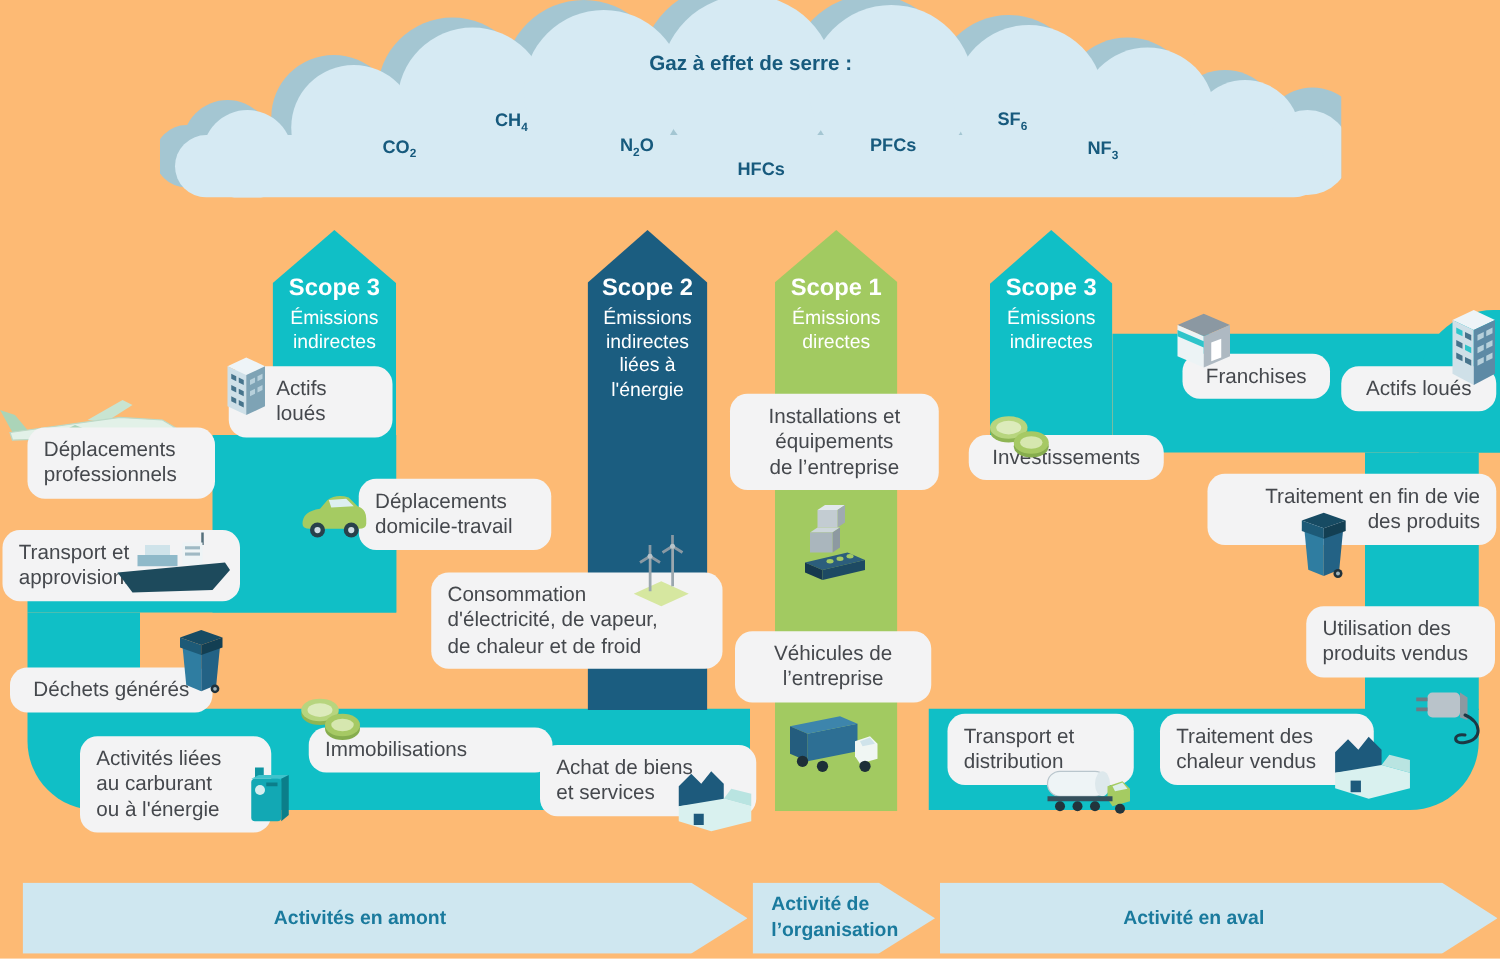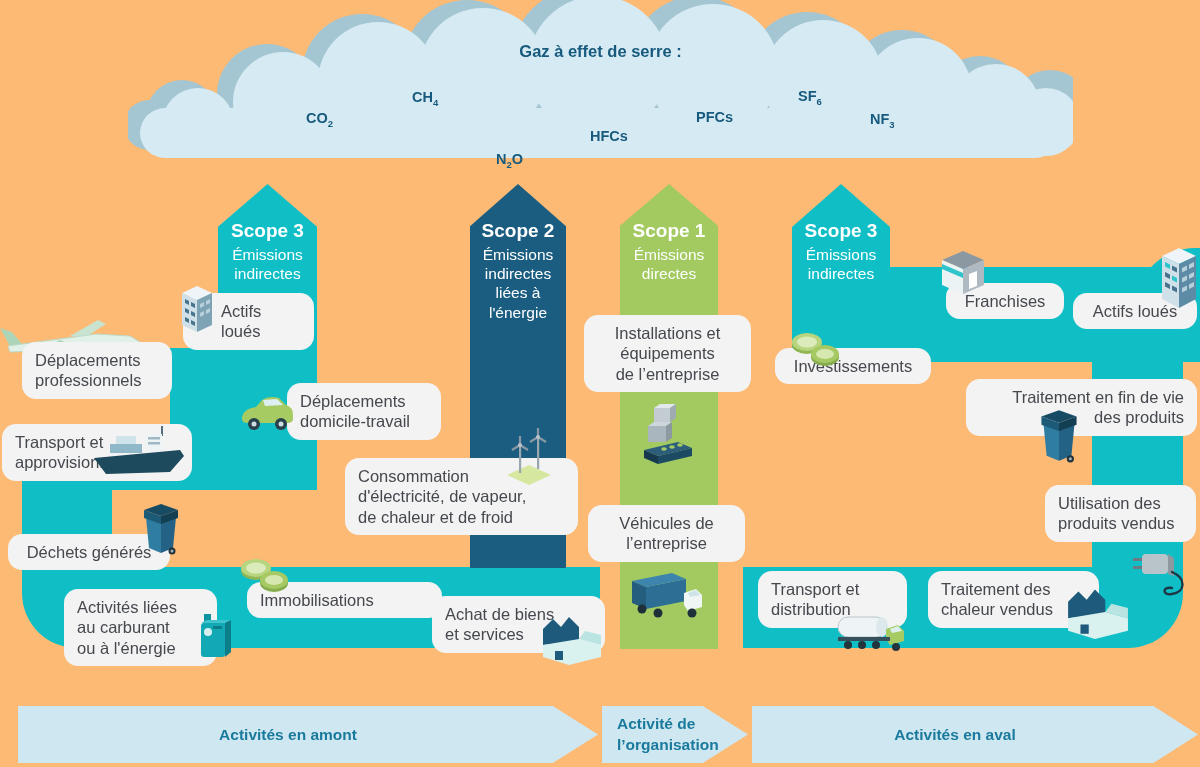--- a/index.html
+++ b/index.html
@@ -7,21 +7,21 @@
     position:relative;width:1200px;height:767px;overflow:hidden;background:#fdba74;
     font-family:"Liberation Sans","DejaVu Sans",sans-serif;
   }
   
   #cloud{position:absolute;left:128px;top:0;width:945px;height:158px;z-index:4;}
   #cloud svg{position:absolute;left:0;top:0;}
   #cloud-title{position:absolute;left:0;top:42px;width:100%;text-align:center;
     font-size:16.5px;font-weight:bold;color:#175a7d;z-index:6;}
   .gas{position:absolute;font-size:14.5px;font-weight:bold;color:#175a7d;z-index:6;white-space:nowrap;}
   .gas sub{font-size:9.5px;}
-  #gas-0{left:178px;top:110px;} #gas-1{left:284px;top:89px;text-align:center;} #gas-2{left:368px;top:109px;margin-top:42px;}
+  #gas-0{left:178px;top:110px;} #gas-1{left:268px;top:89px;text-align:center;} #gas-2{left:368px;top:109px;}
   #gas-3{left:462px;top:88px;margin-top:40px;} #gas-4{left:568px;top:109px;} #gas-5{left:670px;top:88px;}
   #gas-6{left:742px;top:111px;}
   
   .flow{position:absolute;background:#10bfc6;z-index:10;}
   #flow-left-block{left:170px;top:348px;width:147px;height:142px;}
   #flow-left-bar{left:22px;top:440px;width:295px;height:50px;}
   #flow-left-strip{left:22px;top:490px;width:90px;height:78px;}
   #flow-bottom-left{left:22px;top:567px;width:578px;height:81px;border-radius:0 0 0 55px;}
   #flow-right-band{left:890px;top:267px;width:310px;height:95px;}
   #flow-right-bump{left:1135px;top:248px;width:65px;height:114px;border-radius:60px 0 0 0;}
@@ -415,16 +415,16 @@
   </span>
 
   <div class="chevron" id="footer-arrow-amont">
     <span>Activités en amont</span>
   </div>
   <div class="chevron" id="footer-arrow-org">
     <span>Activité de
 l’organisation</span>
   </div>
   <div class="chevron" id="footer-arrow-aval">
-    <span>Activités en aval</span>
+    <span>Activité en aval</span>
   </div>
 
 </div>
 
 </body></html>

